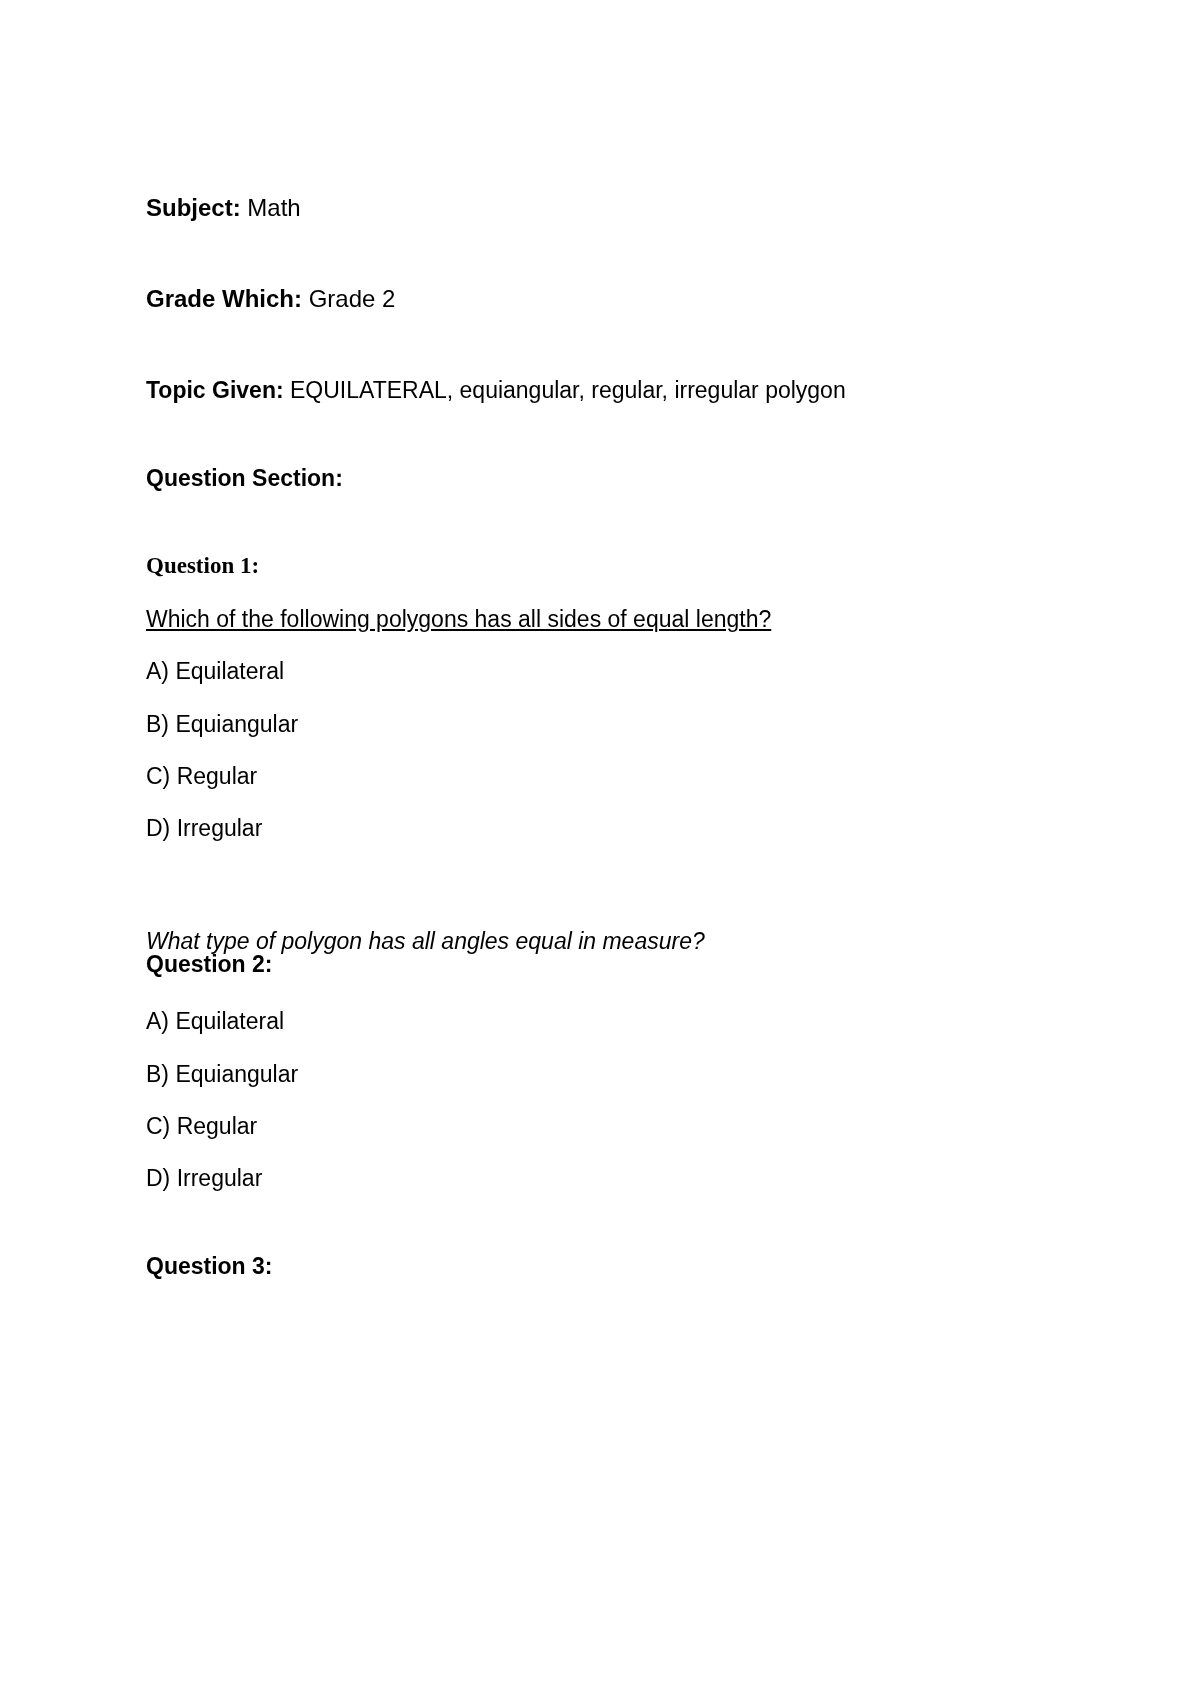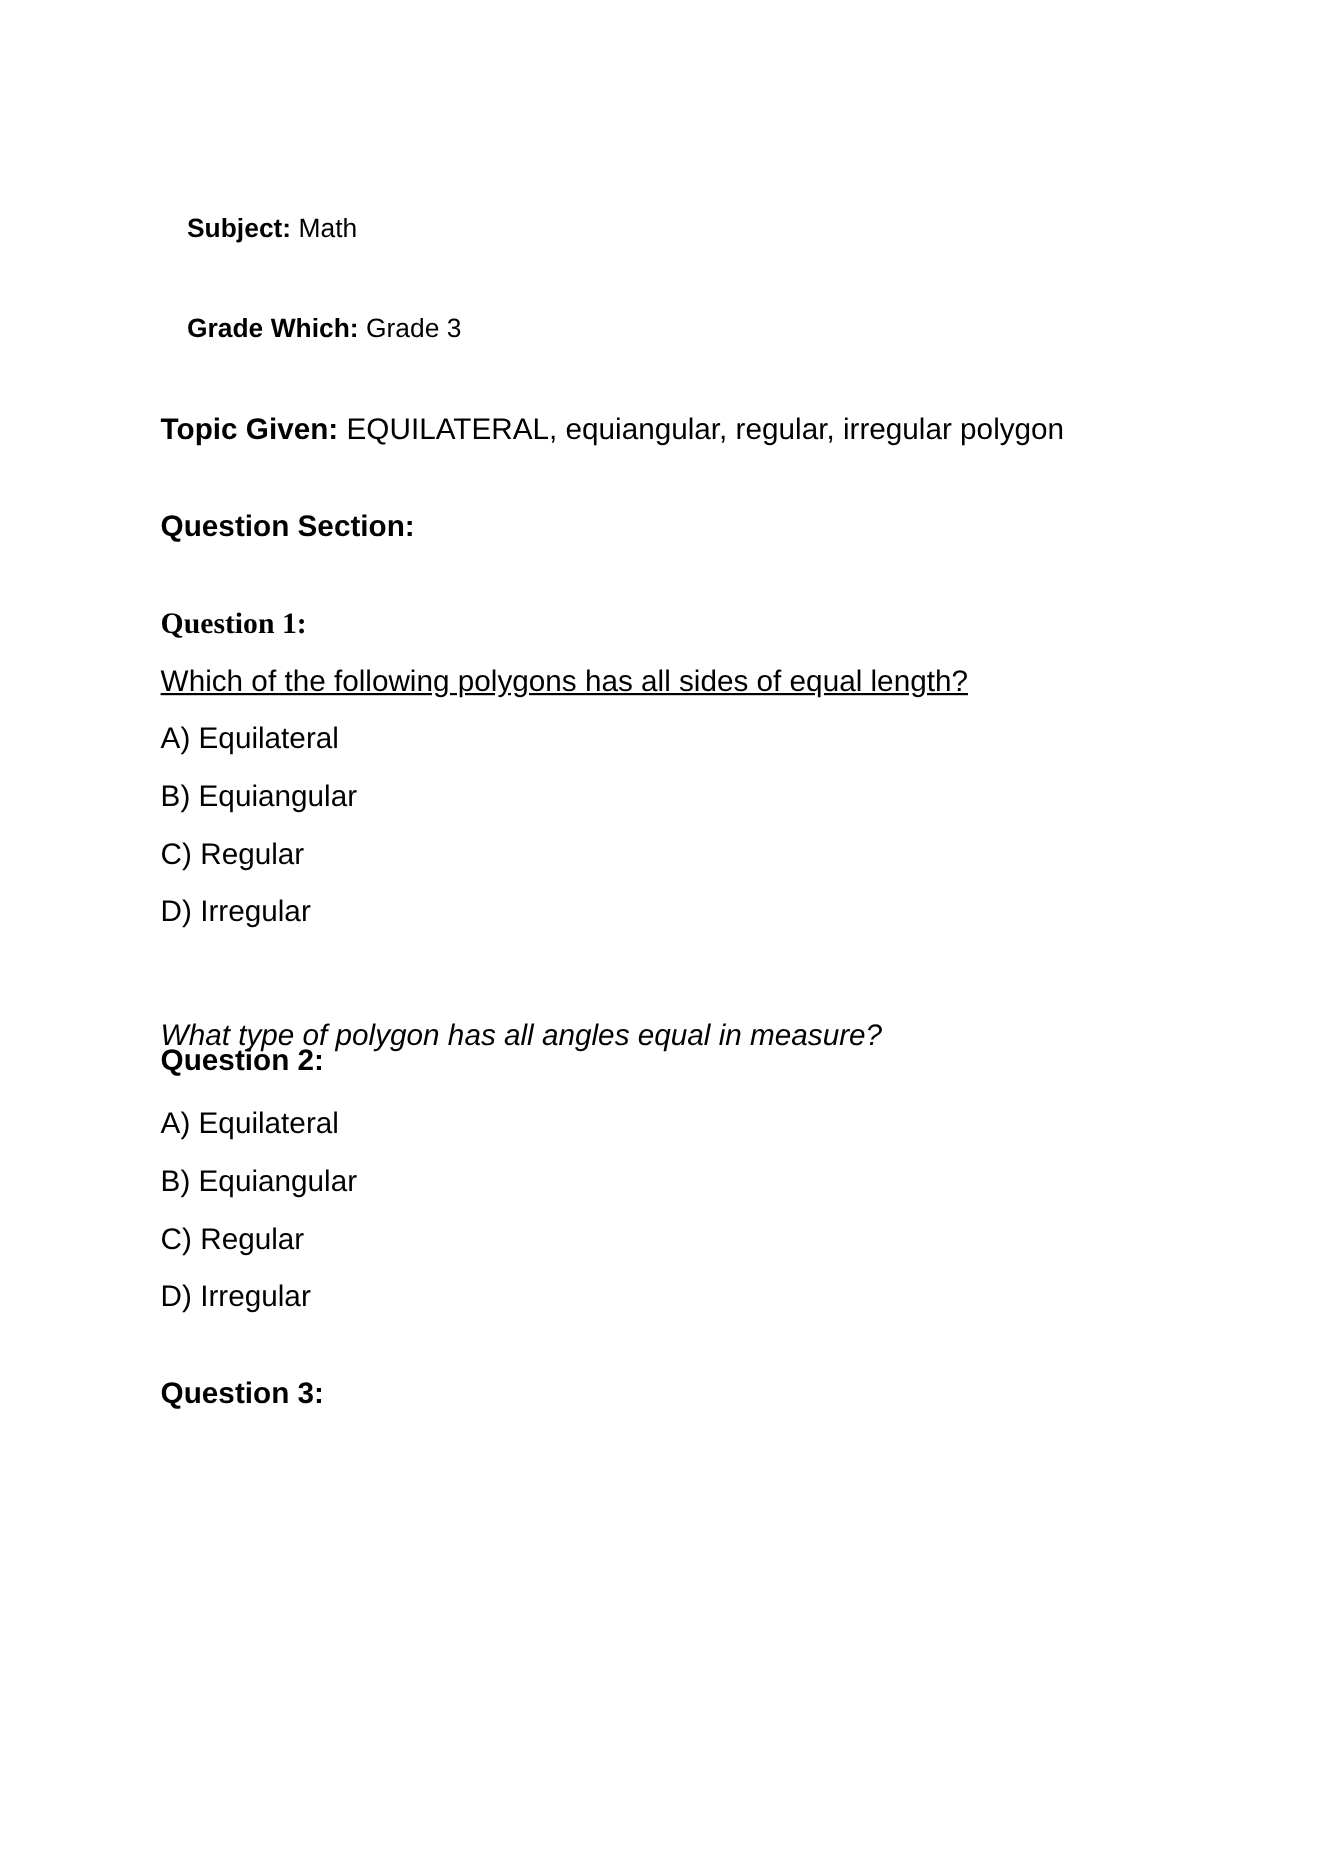--- a/index.html
+++ b/index.html
@@ -1,32 +1,32 @@
 <!DOCTYPE html>
 <html><head>
 <meta charset="utf-8">
 <style>
   html, body { margin:0; padding:0; background:#ffffff; }
   body { width:1200px; height:1696px; position:relative; overflow:hidden;
          font-family:"Liberation Sans", sans-serif; color:#000; }
-  .line { position:absolute; left:146px; font-size:27px; white-space:nowrap; line-height:28px; }
-  .big { font-size:24px;margin-left:24px; }
+  .line { position:absolute; left:146px; font-size:23px; white-space:nowrap; line-height:28px; }
+  .big { font-size:24px; }
   b { font-weight:bold; }
 </style>
 </head>
 <body>
 
 <div>
   <div class="line big" style="top:194px;">
     <b>Subject:</b>
     <span>Math</span>
   </div>
   <div class="line big" style="top:285px;">
     <b>Grade Which:</b>
-    <span>Grade 3</span>
+    <span>Grade 2</span>
   </div>
   <div class="line" style="top:376px;">
     <b>Topic Given:</b>
     <span>EQUILATERAL, equiangular, regular, irregular polygon</span>
   </div>
   <div class="line" style="top:464px;"><b>Question Section:</b></div>
 
   <div class="line" style="top:552px;font-family:Liberation Serif, serif;"><b>Question 1:</b></div>
   <div class="line" style="top:605px;text-decoration:underline;">Which of the following polygons has all sides of equal length?</div>
   <div class="line" style="top:657px;">A) Equilateral</div>

